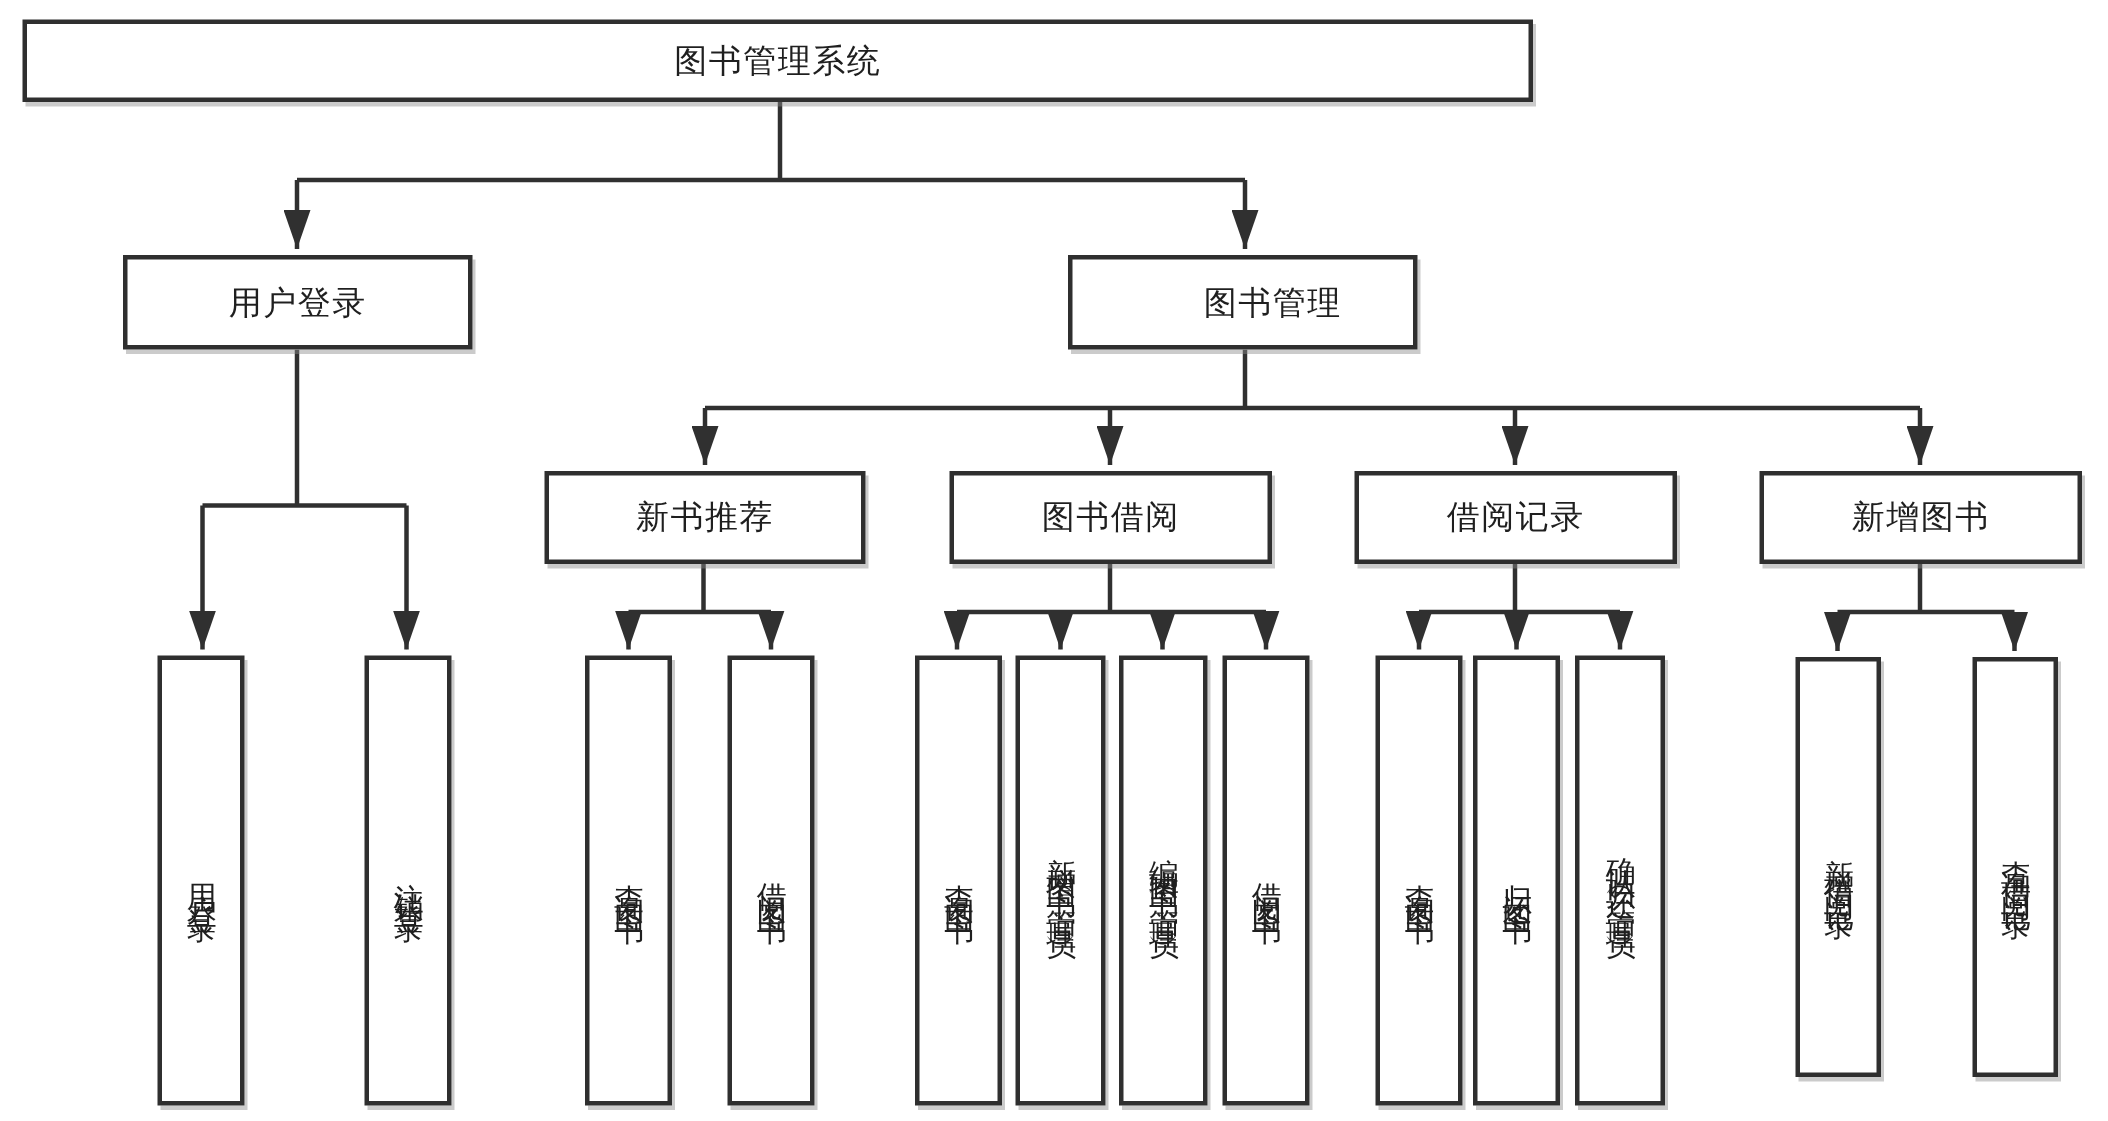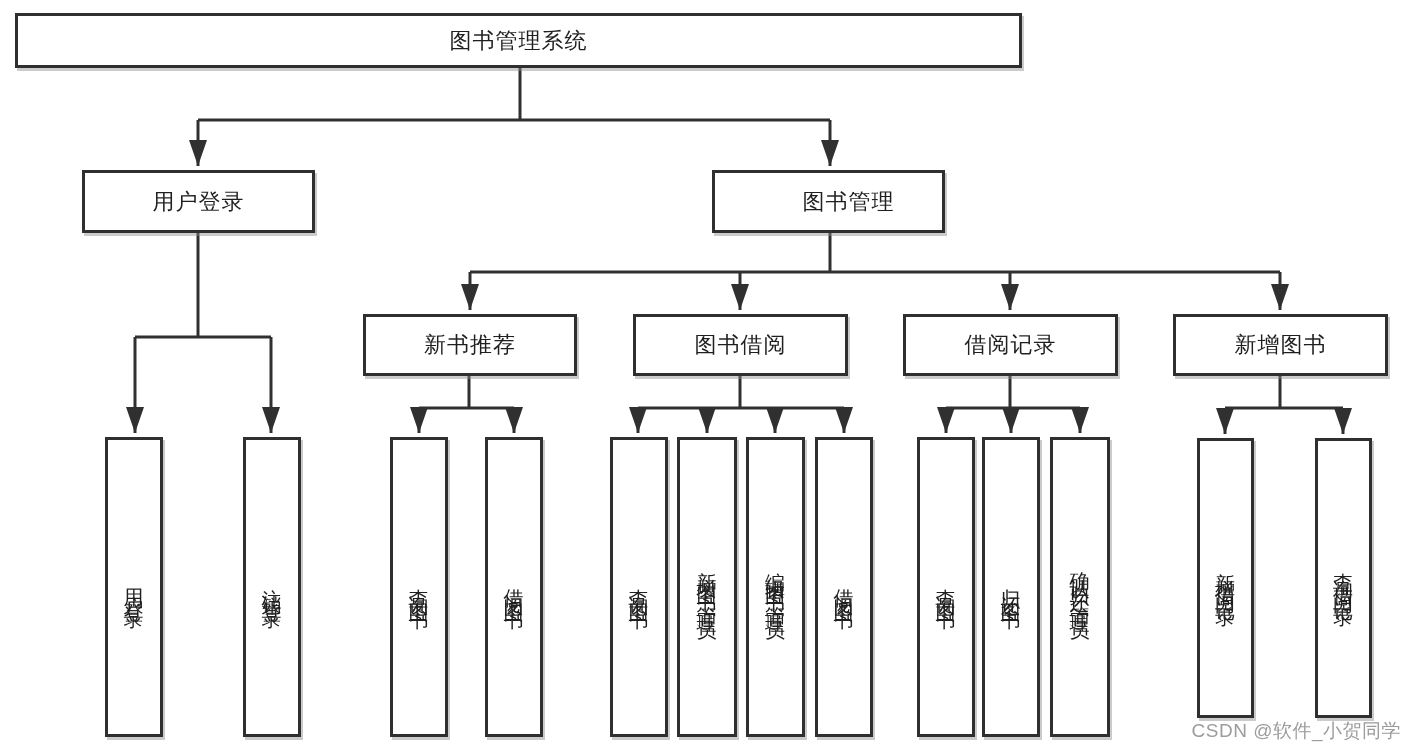--- a/index.html
+++ b/index.html
@@ -174,15 +174,14 @@
     <span class="v-text">确认归还（管理员）</span>
   </div>
 
   <div class="node v-box" style="left:1197px; top:438px; width:57px; height:280px;">
     <span class="v-text">新增借阅记录</span>
   </div>
   <div class="node v-box" style="left:1315px; top:438px; width:57px; height:280px;">
     <span class="v-text">查询借阅记录</span>
   </div>
 
-  <div class="watermark">CSDN @软件_小贺同学</div>
 
 </div>
 
 </body></html>

